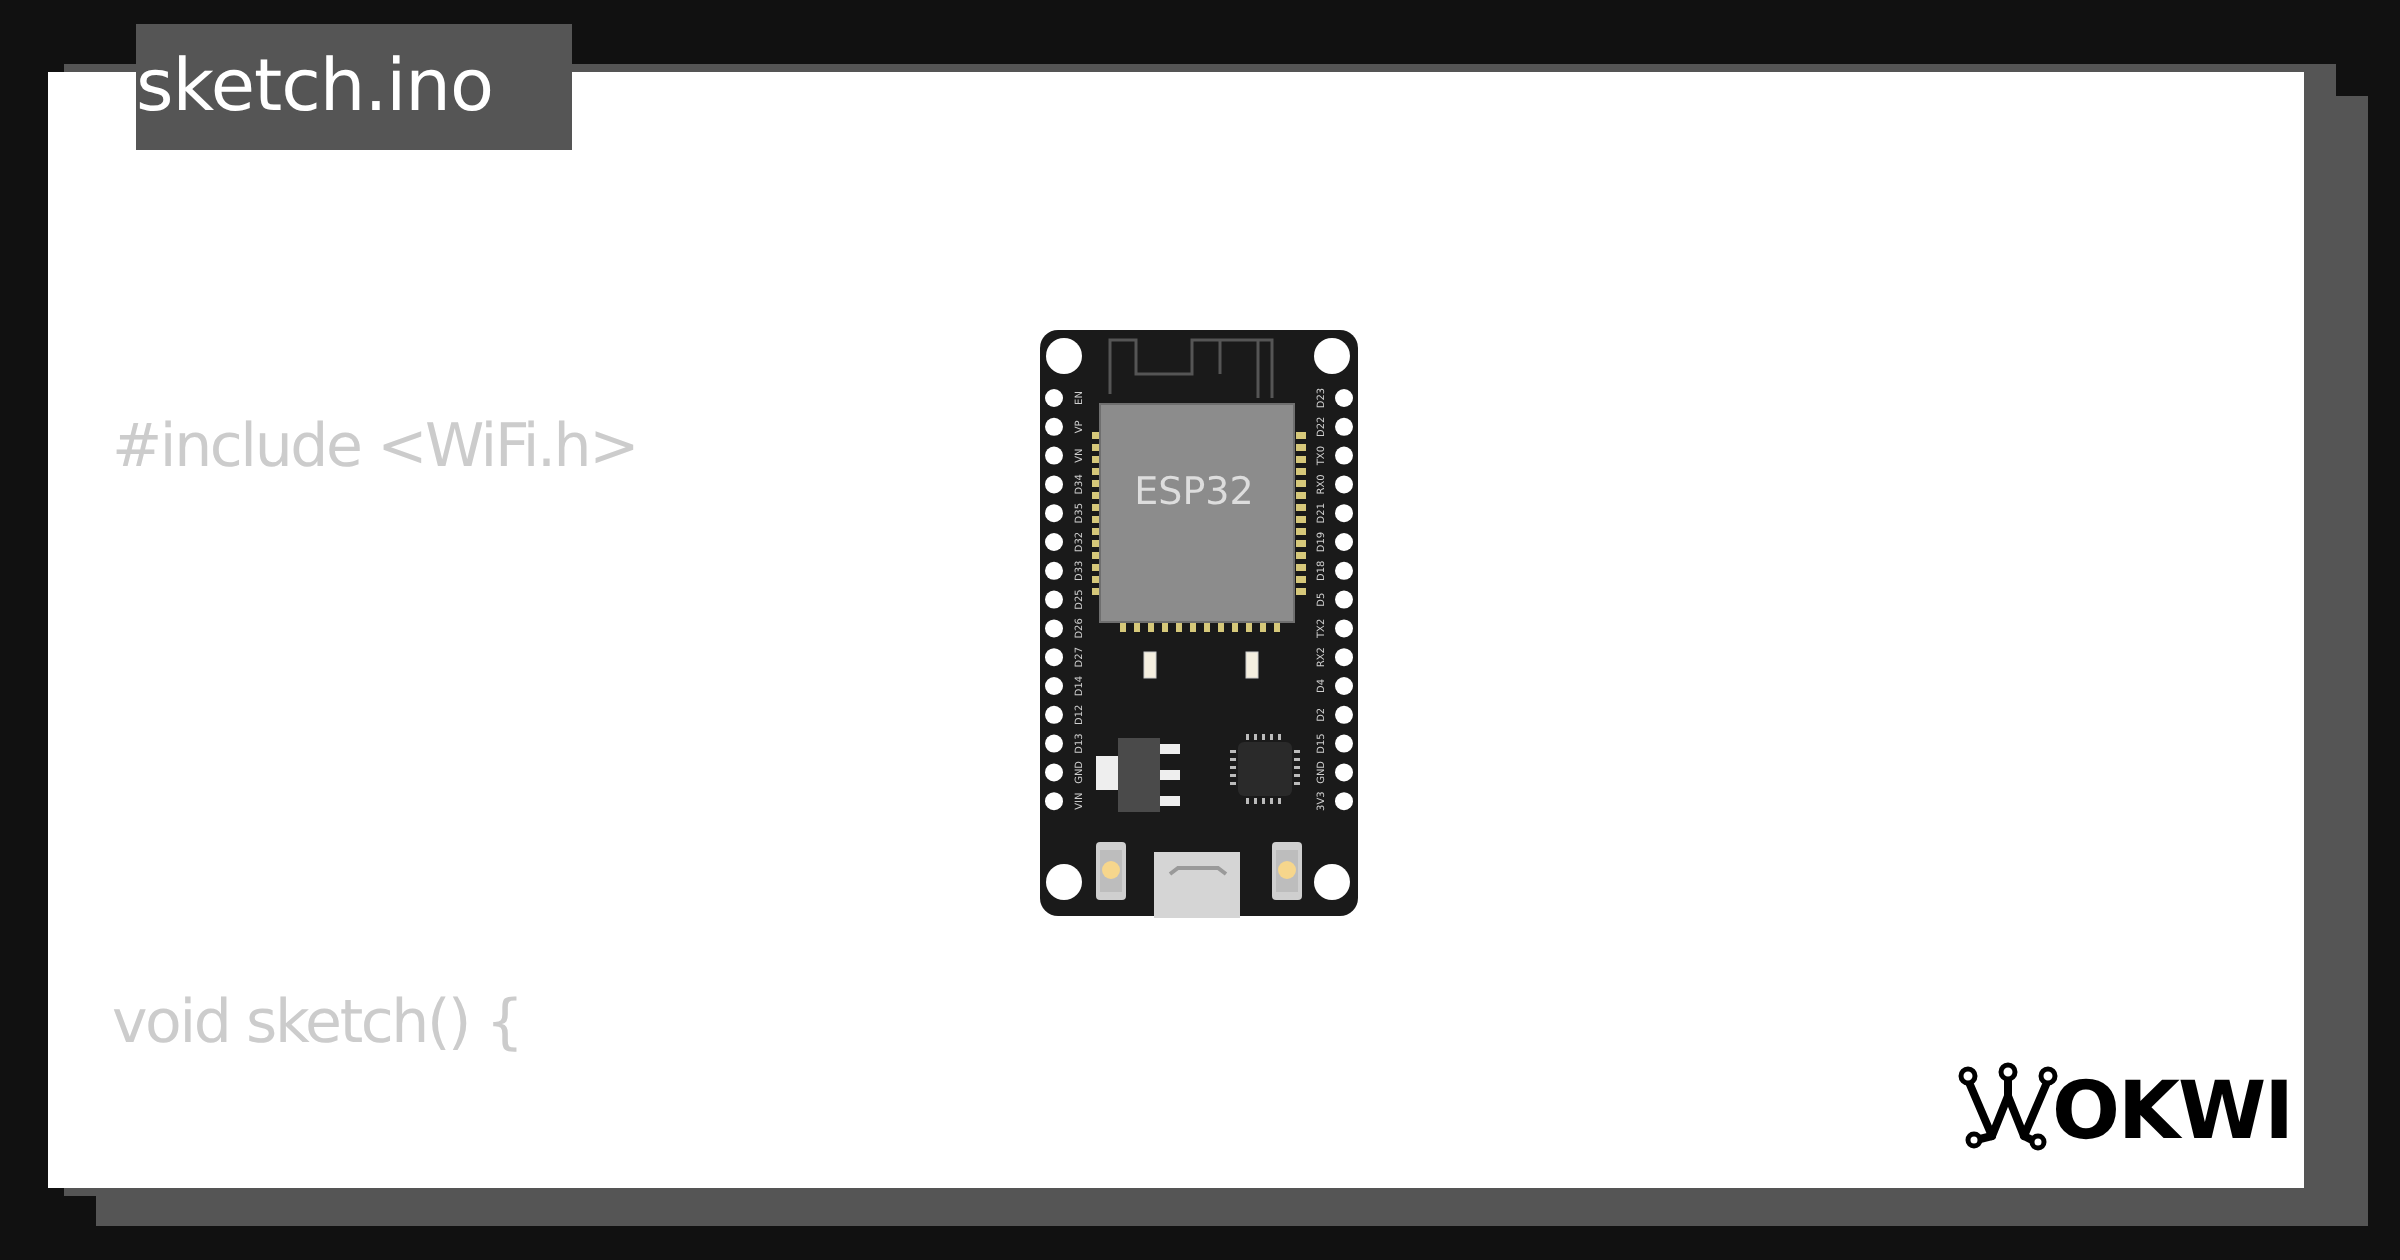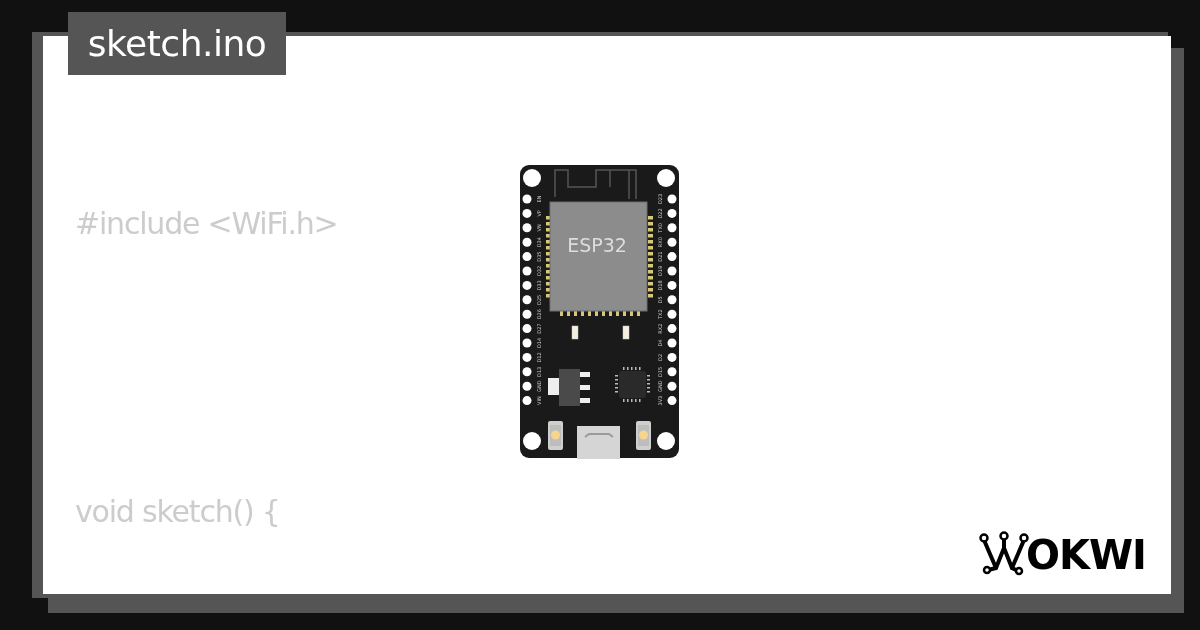--- a/index.html
+++ b/index.html
@@ -10,28 +10,28 @@
   }
   .shadow {
     position:absolute; left:48px; top:48px; width:1136px; height:565px;
     background:#555555;
   }
   .frame {
     position:absolute; left:32px; top:32px; width:1136px; height:566px;
     background:#555555;
   }
   .panel {
-    position:absolute; left:43px; top:36px; width:1128px; height:558px;
+    position:absolute; left:24px; top:36px; width:1128px; height:558px;
     background:#ffffff; overflow:hidden;
   }
   .tab {
     position:absolute; left:68px; top:12px; width:218px; height:63px;
     background:#555555; color:#ffffff;
     font-family:"DejaVu Sans", sans-serif; font-size:36px;
-    line-height:63px; text-align:center; letter-spacing:-0.5px;
+    line-height:63px; letter-spacing:-0.5px;
   }
   .code {
     position:absolute; left:32px; top:68px; margin:0;
     font-family:"DejaVu Sans", sans-serif; font-size:30px;
     line-height:48px; color:#cccccc; white-space:pre; letter-spacing:-1.2px;
   }
   .code .line { display:block; height:48px; }
   .board { position:absolute; left:519px; top:164px; width:161px; height:295px; }
   .logo { position:absolute; left:978px; top:528px; width:172px; height:48px; }
 </style>

